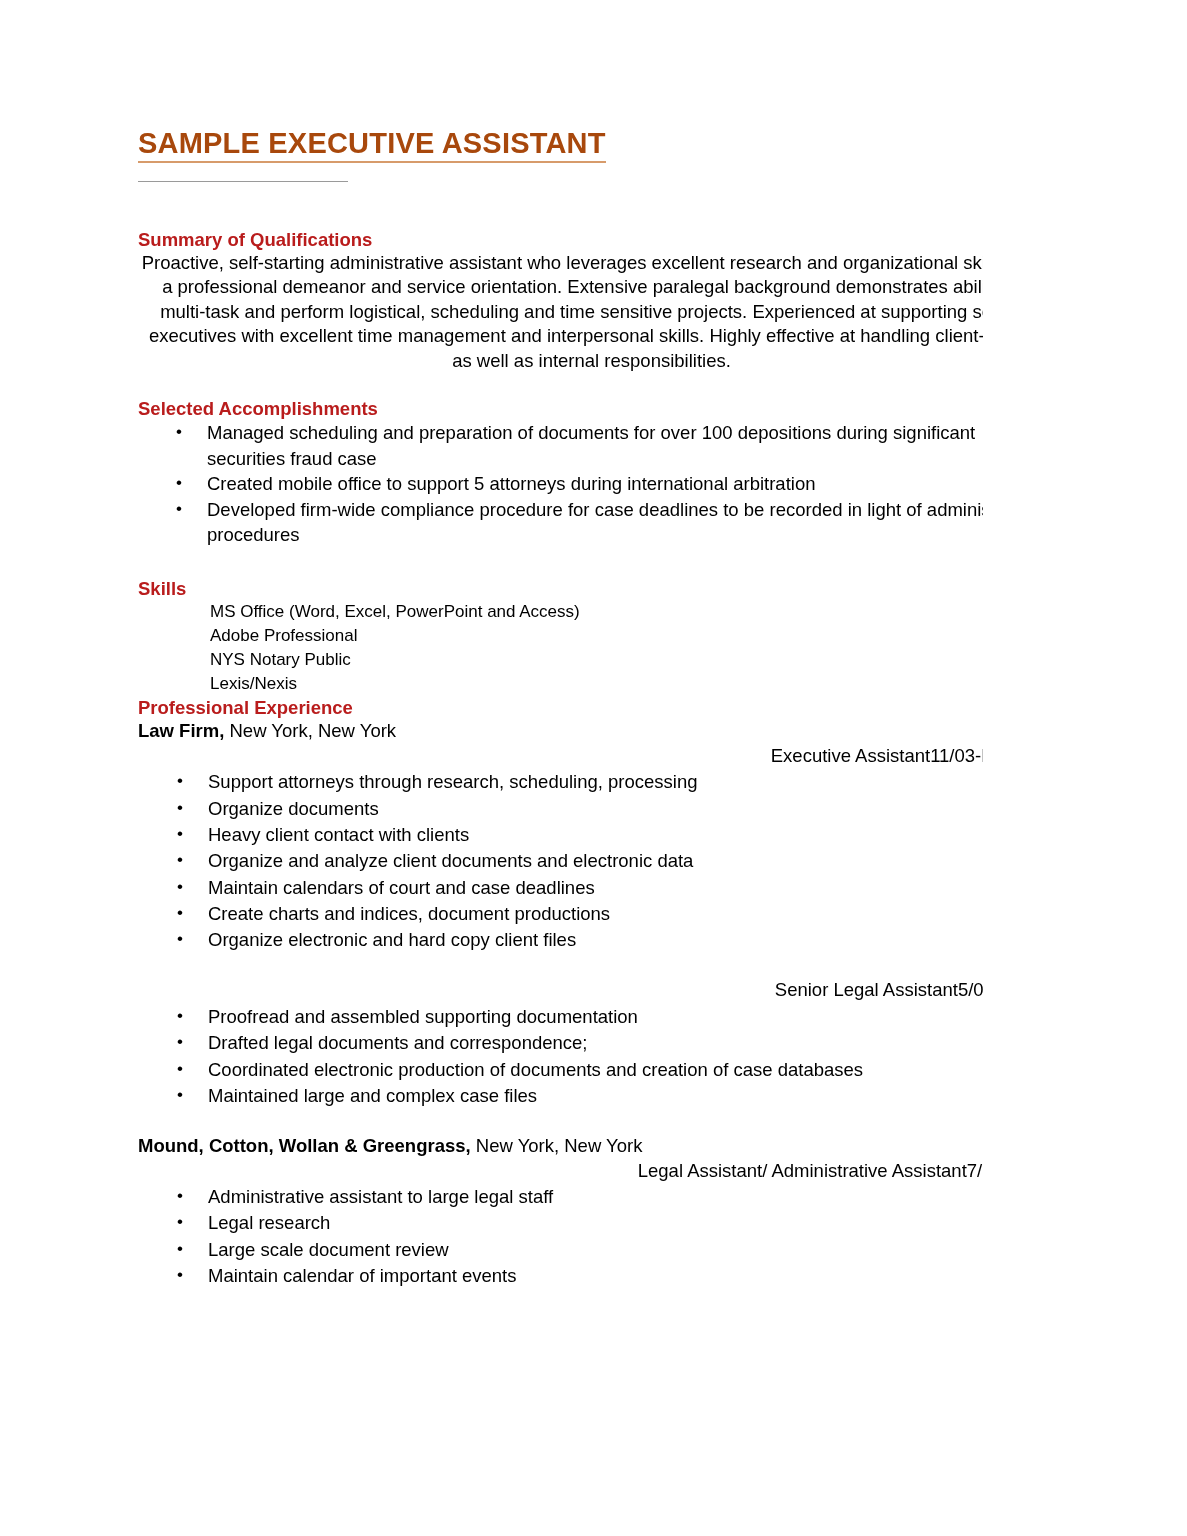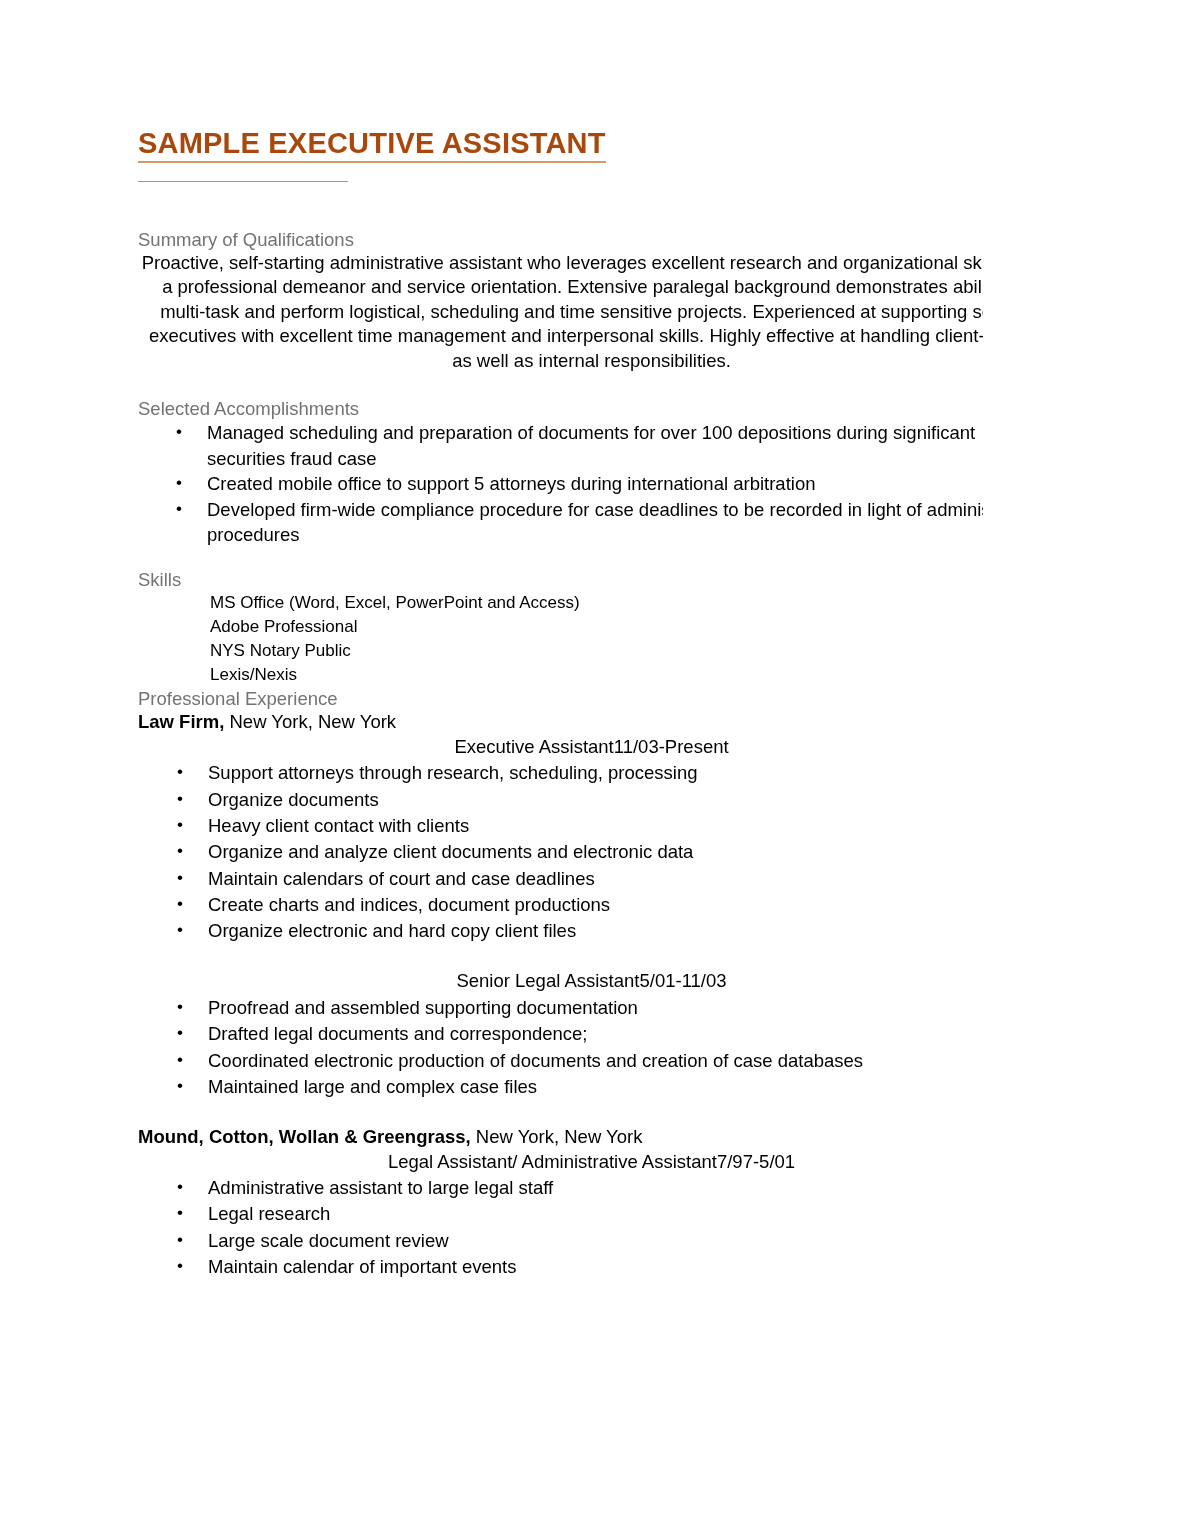--- a/index.html
+++ b/index.html
@@ -65,29 +65,29 @@
     height: 0;
     border-top: 1px solid #9a9a9a;
   }
 
   
   .section {
     margin-top: 0;
   }
   .section-heading {
     font-size: 18.5px;
-    font-weight: normal;
-    color: #737373;
+    font-weight: bold;
+    color: #b91c1c;
     line-height: 23px;
     margin: 0;
   }
 
   .summary-section { margin-top: 46px; }
   .accomplishments-section { margin-top: 24px; }
-  .skills-section { margin-top: 20px; }
+  .skills-section { margin-top: 29px; }
   .experience-section { }
 
   .body-paragraph {
     font-size: 18.5px;
     line-height: 24.4px;
     margin: 0;
     color: #000;
     text-align: center;
   }
 
@@ -142,21 +142,21 @@
   .job-company {
     font-size: 18.5px;
     line-height: 24.5px;
   }
   .job-company .company-name {
     font-weight: bold;
     text-align: right;
   }
   .job-titlerow {
     display: flex;
-    justify-content: center;
+    justify-content: flex-end;
     align-items: baseline;
     font-size: 18.5px;
     line-height: 24.5px;
   }
   .job-title { white-space: nowrap; }
   .job-dates { white-space: nowrap; }
   .job .bullets { margin-top: 1px; }
 </style>
 </head>
 <body>

